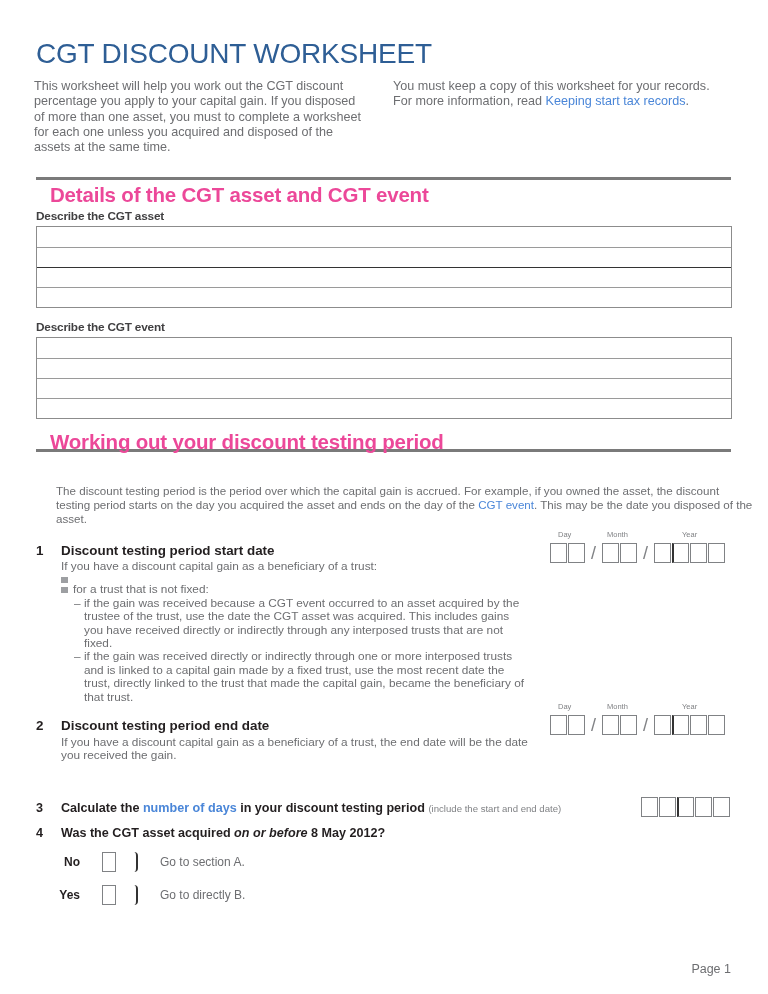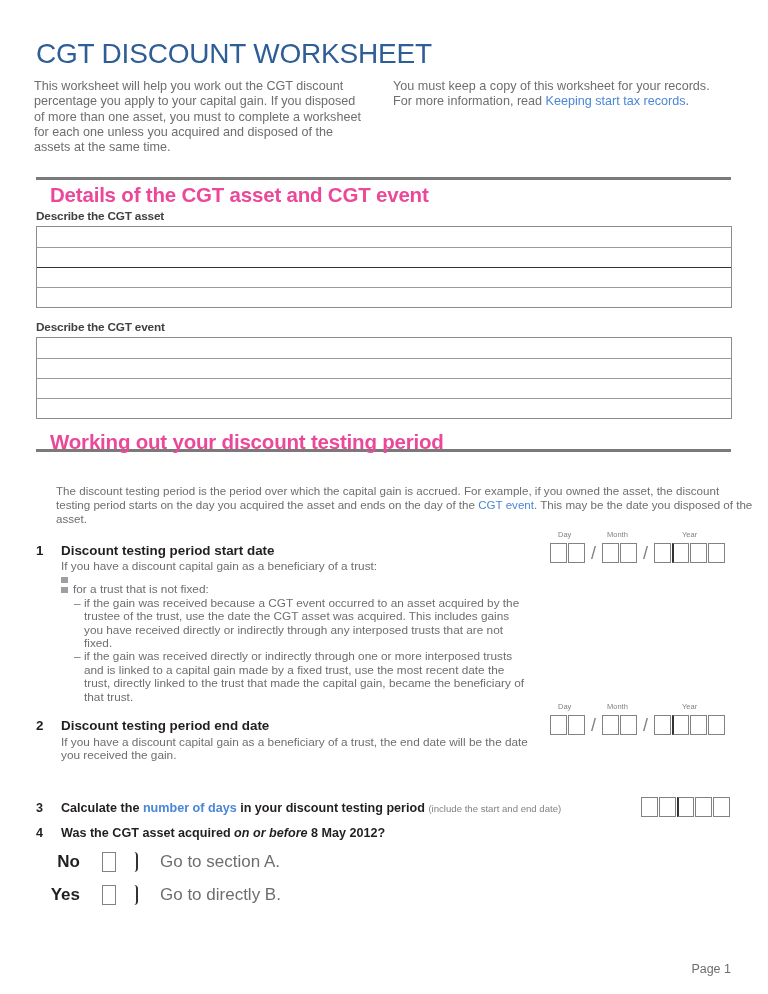--- a/index.html
+++ b/index.html
@@ -30,21 +30,21 @@
   .date-group { display: flex; align-items: flex-end; }
   .date-lbl { font-size: 7.5px; color: #808285; text-align: center; position: absolute; top: -13px; }
   .box { width: 17px; height: 20px; border: 1px solid #808285; background: #fff; display: inline-block; margin-right: 1px; }
   .box.thick { border-left: 2px solid #333; }
   .box input { width: 100%; height: 100%; border: none; outline: none; background: transparent; font-size: 12px; text-align: center; }
   .slash { font-size: 18px; color: #808285; margin: 0 6px 0 5px; line-height: 20px; }
   .field { position: relative; }
   .q3 { left: 36px; top: 801px; font-size: 12.6px; font-weight: bold; color: #231f20; }
   .q3 .num { display: inline-block; width: 25px; }
   .q3 .note { font-weight: normal; font-size: 9.6px; color: #808285; }
-  .yn { left: 48px; font-size: 17px; display: flex; align-items: center; gap: 18px; }
+  .yn { left: 48px; font-size: 12px; display: flex; align-items: center; gap: 18px; }
   .yn .lbl { font-weight: bold; color: #231f20; width: 36px; text-align: right; padding-right: 4px; }
   .yn .cb { width: 14px; height: 20px; border: 1px solid #808285; background: #fff; }
   .yn .arrow { width: 4px; height: 20px; border-right: 2px solid #333; border-radius: 0 10px 10px 0; margin-right: 4px; }
   .yn .txt { color: #6d6e71; }
   .page { right: 37px; top: 962px; font-size: 12.5px; color: #6d6e71; }
 </style>
 </head>
 <body>
 
 <div class="abs title" data-name="page-title">CGT DISCOUNT WORKSHEET</div>

